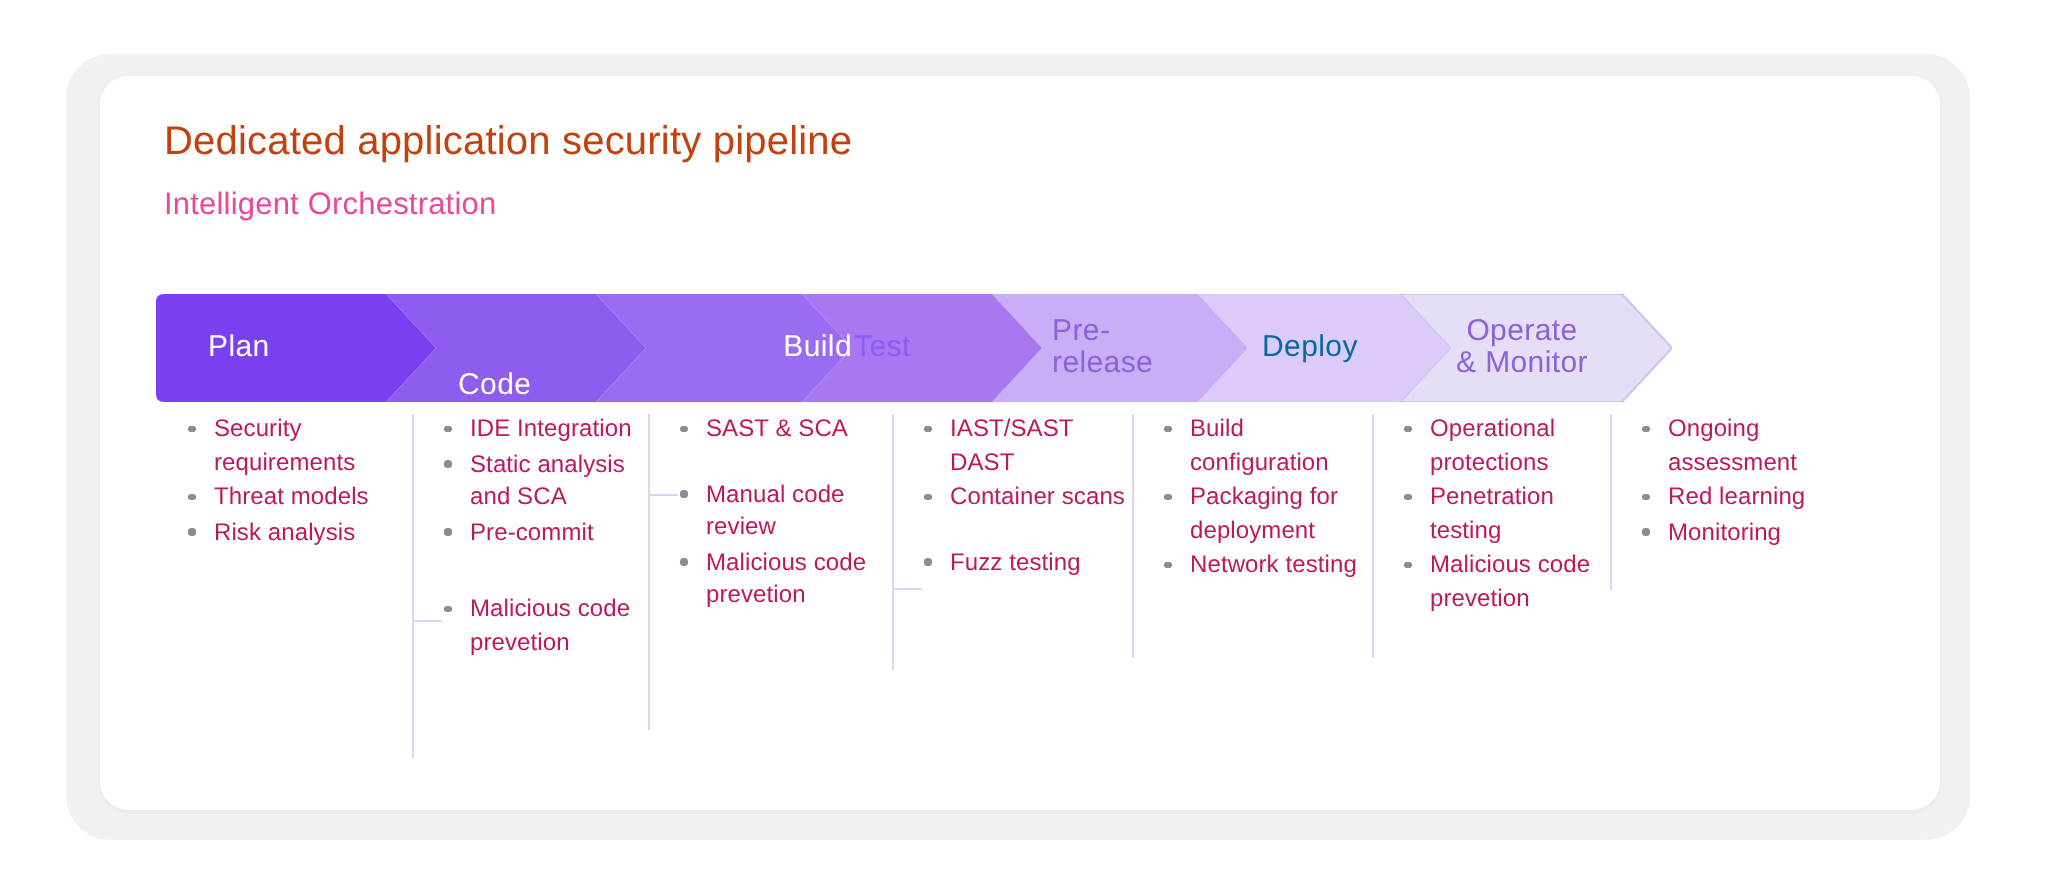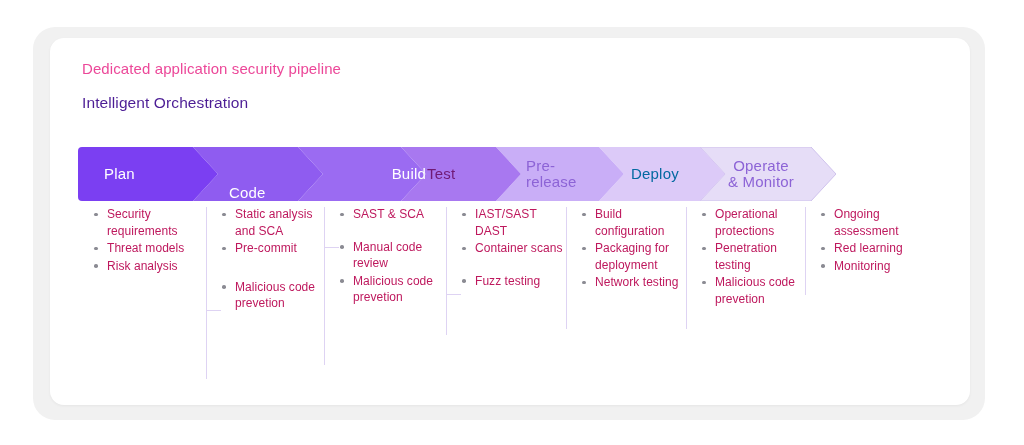--- a/index.html
+++ b/index.html
@@ -37,33 +37,33 @@
     border-radius: 14px;
     box-shadow: 0 1px 3px rgba(0,0,0,0.05);
     overflow: hidden;
   }
 
   
   #page-title {
     position: absolute;
     left: 32px;
     top: 22px;
-    font-size: 15px;
+    font-size: 20px;
     font-weight: 400;
-    color: #ec4899;
+    color: #c2410c;
     letter-spacing: 0.1px;
     white-space: nowrap;
   }
   #page-subtitle {
     position: absolute;
     left: 32px;
     top: 56px;
     font-size: 15.5px;
     font-weight: 400;
-    color: #4c1d95;
+    color: #ec4899;
     letter-spacing: 0.1px;
     white-space: nowrap;
   }
 
   
   #pipeline-bar {
     position: absolute;
     left: 28px;
     top: 109px;
     height: 54px;
@@ -186,21 +186,21 @@
         </div>
         <div class="stage-label" style="margin-left: 30px; color: rgb(255, 255, 255);">Build</div>
       </div>
       <div class="stage" style="width: 120px; margin-left: -25px; z-index: 4;">
         <div class="stage-shape">
           <svg viewBox="0 0 120 54" preserveAspectRatio="none">
             <path d="M 0,0 L 95,0 L 120,27 L 95,54
            L 0,54 L 25,27 Z" fill="#a878f0"></path>
           </svg>
         </div>
-        <div class="stage-label" style="margin-left: 26px; color: #701a75;">Test</div>
+        <div class="stage-label" style="margin-left: 26px; color: #8b5cf6;">Test</div>
       </div>
       <div class="stage" style="width: 128px; margin-left: -25px; z-index: 3;">
         <div class="stage-shape">
           <svg viewBox="0 0 128 54" preserveAspectRatio="none">
             <path d="M 0,0 L 103,0 L 128,27 L 103,54
            L 0,54 L 25,27 Z" fill="#c9aef7"></path>
           </svg>
         </div>
         <div class="stage-label" style="margin-left: 30px; color: rgb(140, 99, 214);">Pre-
 release</div>
@@ -231,20 +231,21 @@
         <ul class="bullets">
           <li>Security requirements</li>
           <li>Threat models</li>
           <li>Risk analysis</li>
         </ul>
       </div>
       <div class="divider" style="left: 128px; height: 172px;"></div>
       <div class="divider-tick" style="left: 129px; top: 104px;"></div>
       <div class="column" style="left: 142px; width: 102px;">
         <ul class="bullets">
+          <li>IDE Integration</li>
           <li>Static analysis and SCA</li>
           <li>Pre-commit</li>
           <li class="spaced-lg">Malicious code prevetion</li>
         </ul>
       </div>
       <div class="divider" style="left: 246px; height: 158px;"></div>
       <div class="divider-tick" style="left: 247px; top: 41px;"></div>
       <div class="column" style="left: 260px; width: 106px;">
         <ul class="bullets">
           <li>SAST &amp; SCA</li>

